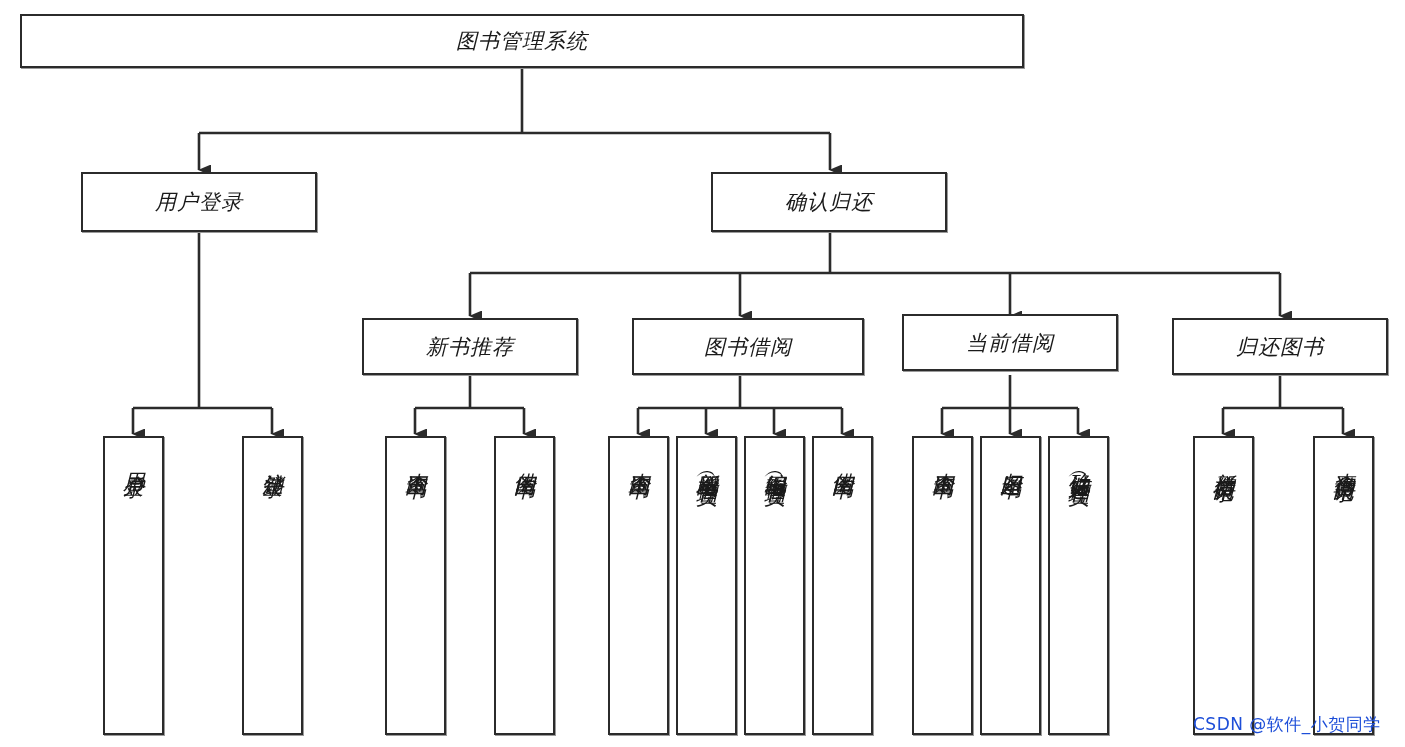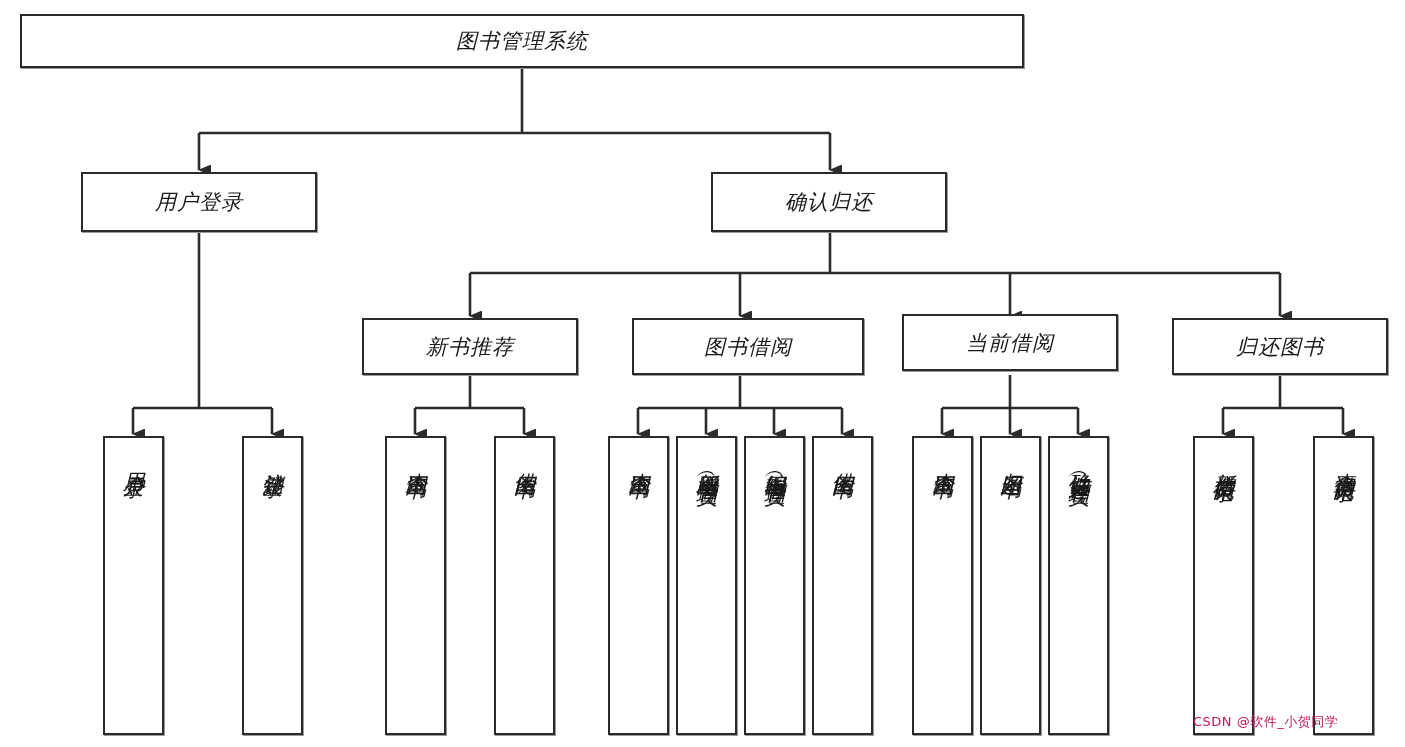--- a/index.html
+++ b/index.html
@@ -36,22 +36,22 @@
     justify-content:flex-start;
     align-items:center;
     line-height:1.05;
   }
   .node .txt{display:block;white-space:nowrap;}
   .node.v .txt{writing-mode:vertical-rl;text-orientation:upright;}
   svg.lines{position:absolute;left:0;top:0;width:1405px;height:747px;pointer-events:none;}
   .watermark{
     position:absolute;
     left:1193px;top:713px;
-    font-size:13px;
-    color:#be185d;
+    font-size:17px;
+    color:#1d4ed8;
     white-space:nowrap;
     letter-spacing:0.5px;
   }
 </style>
 </head>
 <body>
 
 <div id="canvas">
 
   <svg class="lines" viewBox="0 0 1405 747">

